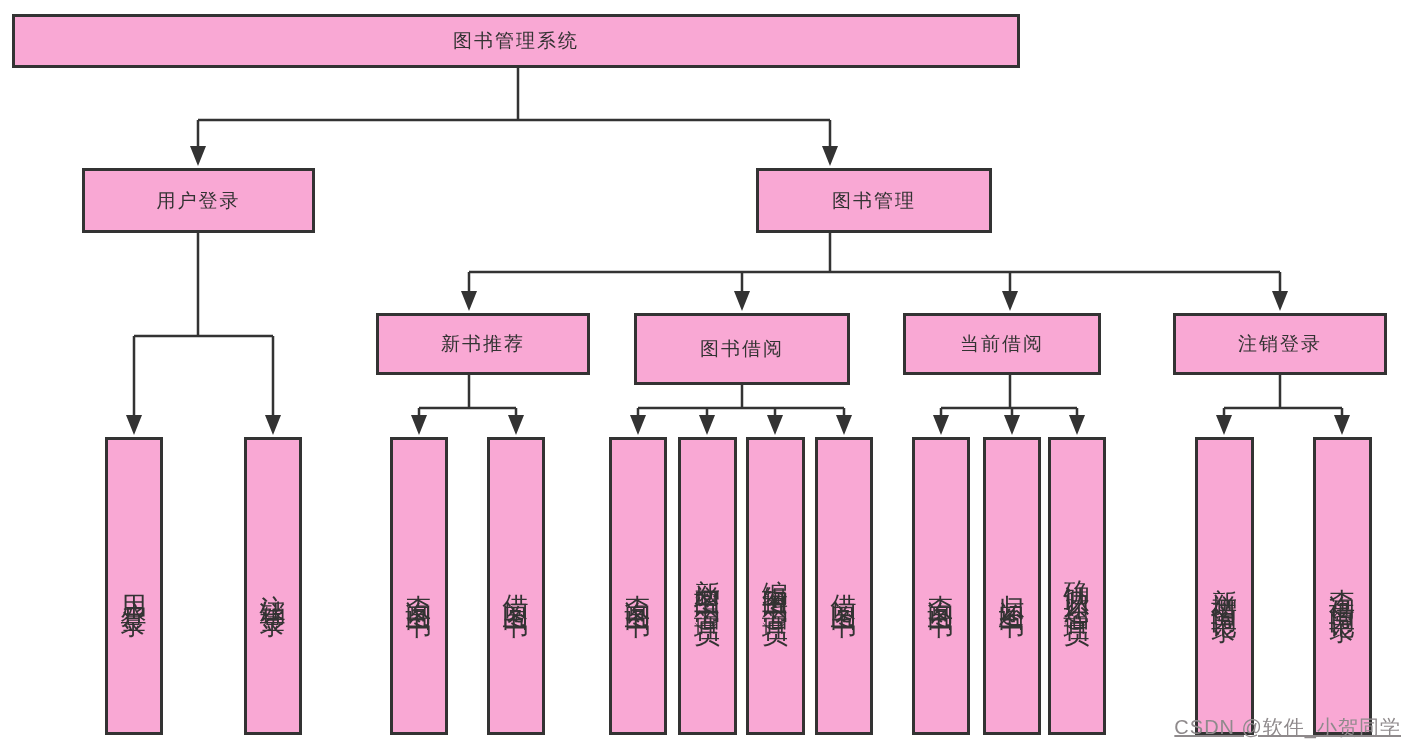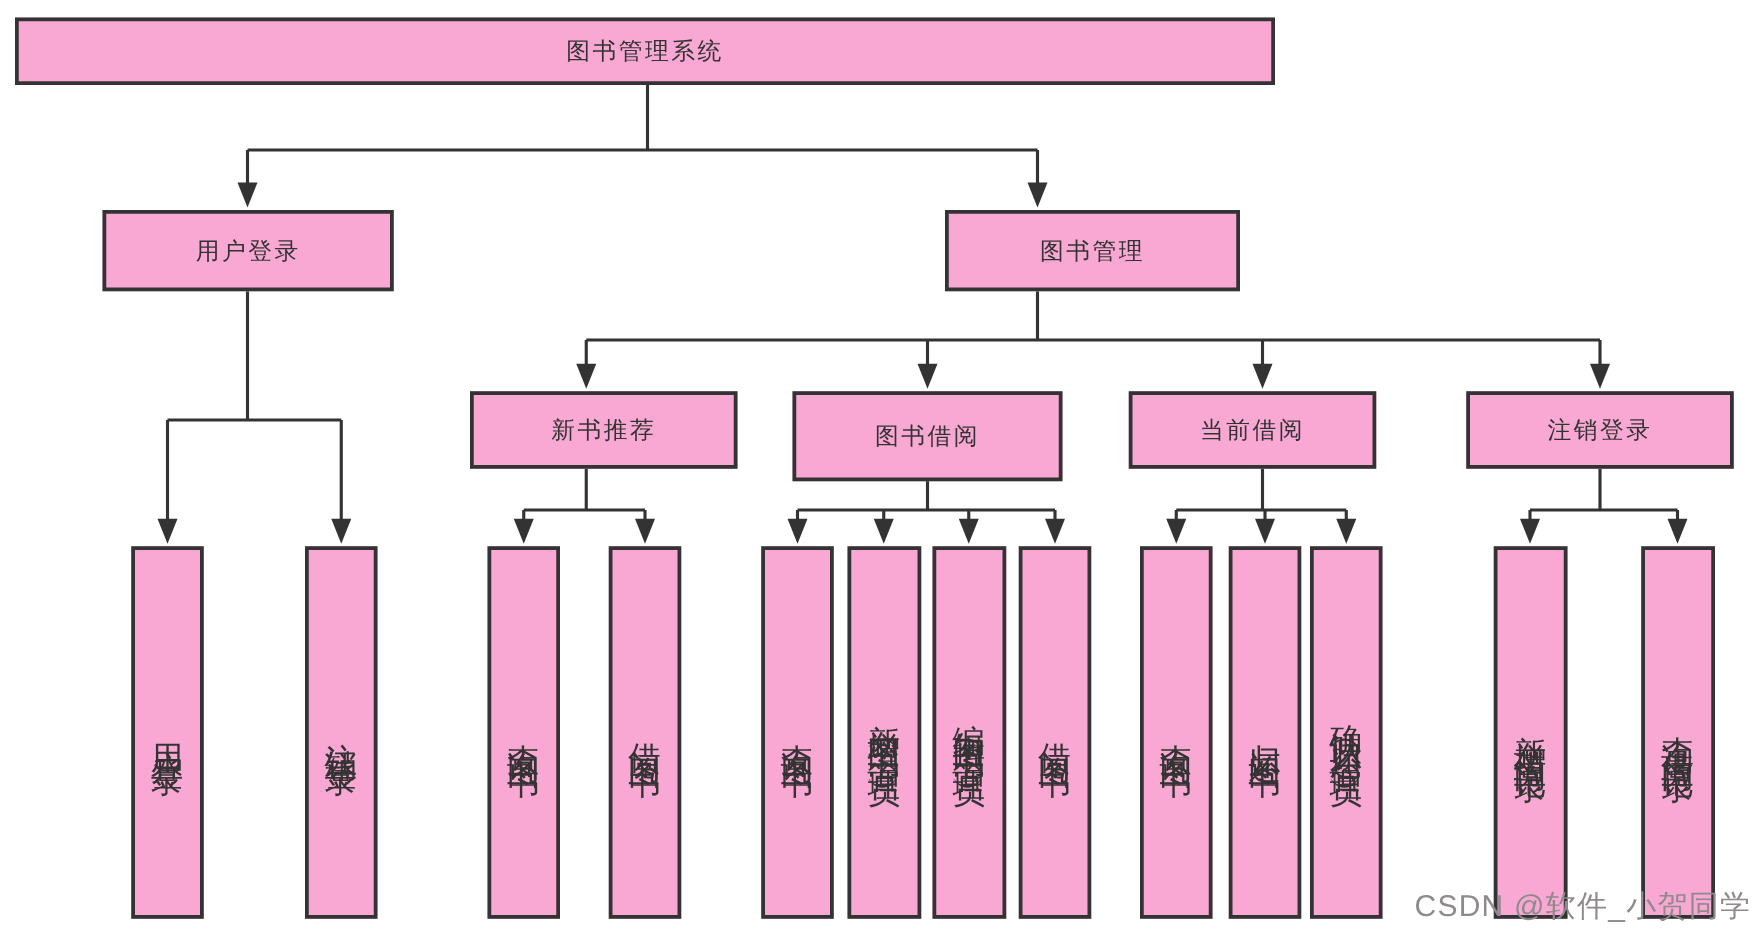--- a/index.html
+++ b/index.html
@@ -11,22 +11,22 @@
   .node{
     position:absolute;box-sizing:border-box;border:3px solid #333333;background:#f9a8d4;
     display:flex;align-items:center;justify-content:center;
   }
   .h-label{font-size:19px;letter-spacing:2px;white-space:nowrap;}
   .v-label{
     writing-mode:vertical-rl;text-orientation:mixed;
     font-size:26px;letter-spacing:6px;line-height:1;white-space:nowrap;
   }
   .watermark{
-    position:absolute;right:4px;bottom:6px;font-size:24px;letter-spacing:1px;
-    color:#8f8a8c;white-space:nowrap;
+    position:absolute;right:4px;bottom:6px;font-size:20px;letter-spacing:1px;
+    color:#8f8a8c;white-space:nowrap;text-decoration:underline;
   }
 </style>
 </head>
 <body>
 
 <div class="canvas">
 
   <svg class="connectors" viewBox="0 0 1405 747" xmlns="http://www.w3.org/2000/svg">
     <g stroke="#333333" stroke-width="2.5" fill="none">
 

